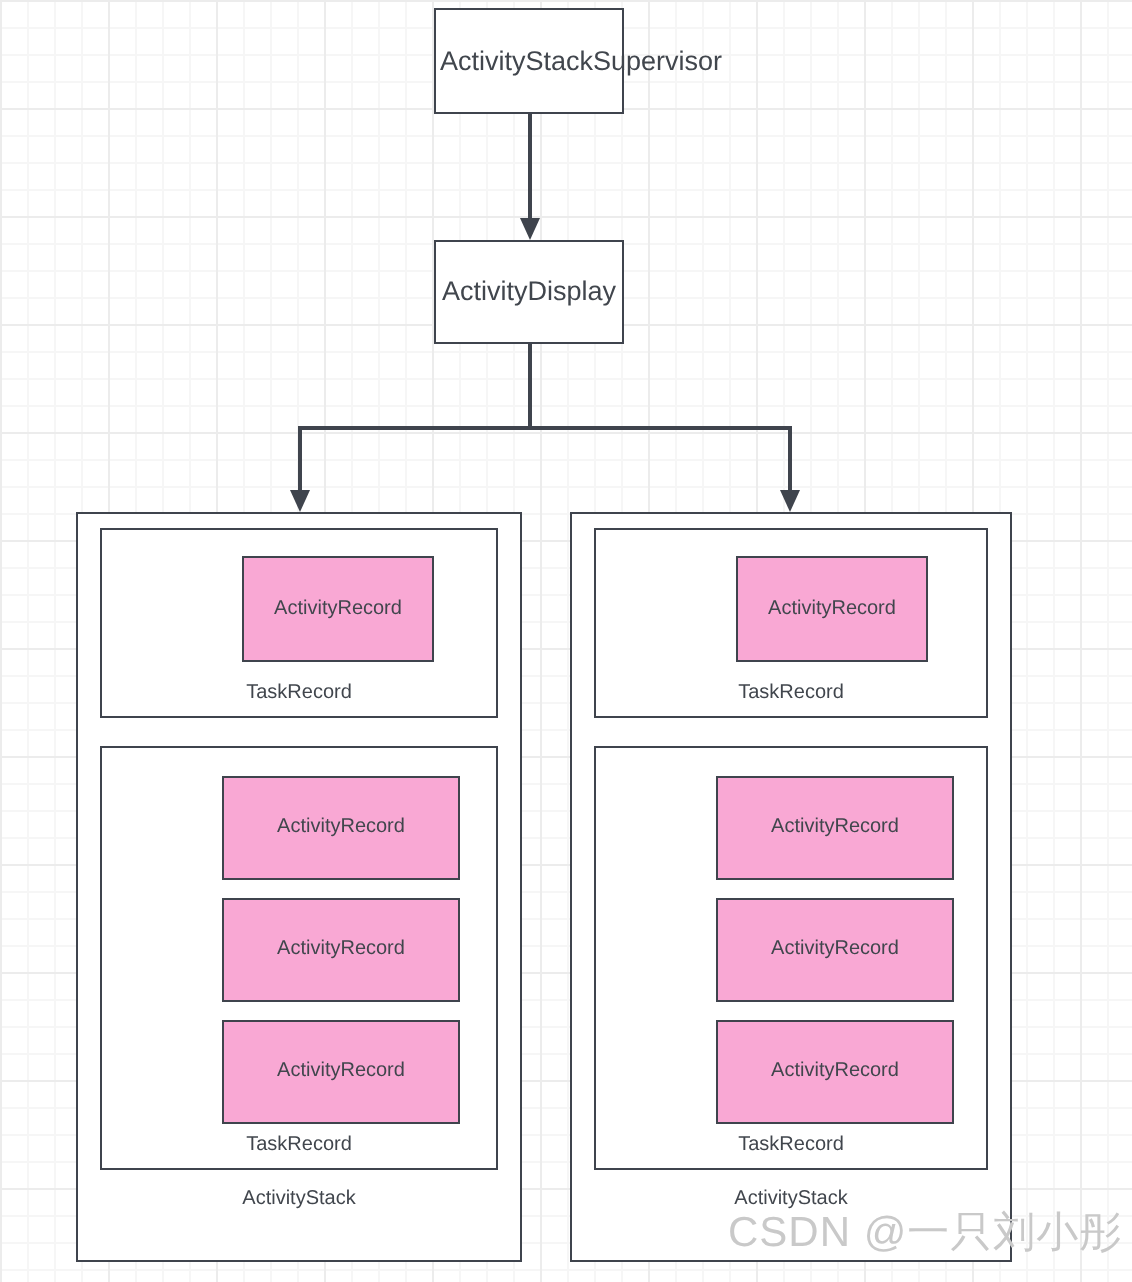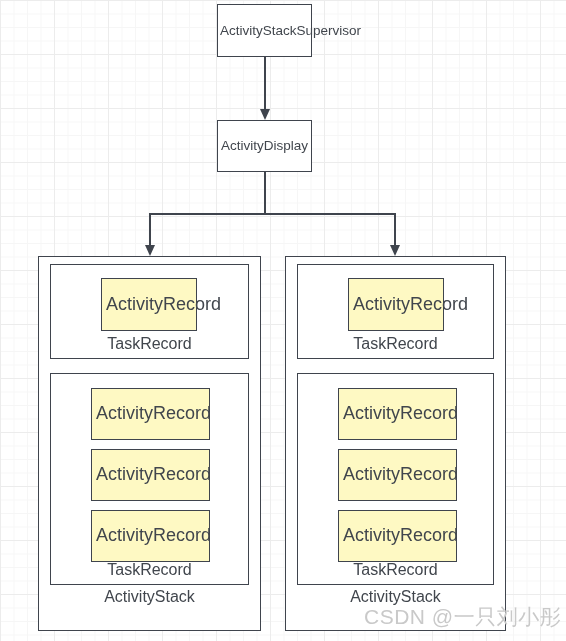--- a/index.html
+++ b/index.html
@@ -59,21 +59,21 @@
     box-sizing: border-box;
     background: #ffffff;
     border: 1.6px solid #3f444d;
   }
   .group-caption {
     position: absolute;
     left: 0;
     width: 100%;
     text-align: center;
     color: #41464d;
-    font-size: 16px;
+    font-size: 10px;
     line-height: 1;
   }
 
   #stack-left  { left: 38px;  top: 256px; width: 223px; height: 375px; }
   #stack-right { left: 285px; top: 256px; width: 221px; height: 375px; }
 
   .stack-caption { bottom: 25px; }
 
   
   .task {
@@ -86,29 +86,30 @@
 
   #task-l1 { left: 11px; top: 7px;   width: 199px; height: 95px; }
   #task-l2 { left: 11px; top: 116px; width: 199px; height: 212px; }
   #task-r1 { left: 11px; top: 7px;   width: 197px; height: 95px; }
   #task-r2 { left: 11px; top: 116px; width: 197px; height: 212px; }
 
   
   .record {
     position: absolute;
     box-sizing: border-box;
-    background: #fef9c3;
+    background: #f9a8d4;
     border: 1.6px solid #3f444d;
     display: flex;
     align-items: center;
     justify-content: center;
     text-align: center;
     color: #41464d;
-    font-size: 18px;
+    font-size: 10px;
     line-height: 1.32;
+    margin-left: 20px;
   }
 
   .rec-wide   { left: 40px; width: 119px; height: 52px; }
   .rec-narrow { left: 50px; width:  96px; height: 53px; }
 
   .rec-top { top: 13px; }
   .rec-a   { top: 14px; }
   .rec-b   { top: 75px; }
   .rec-c   { top: 136px; }
 

